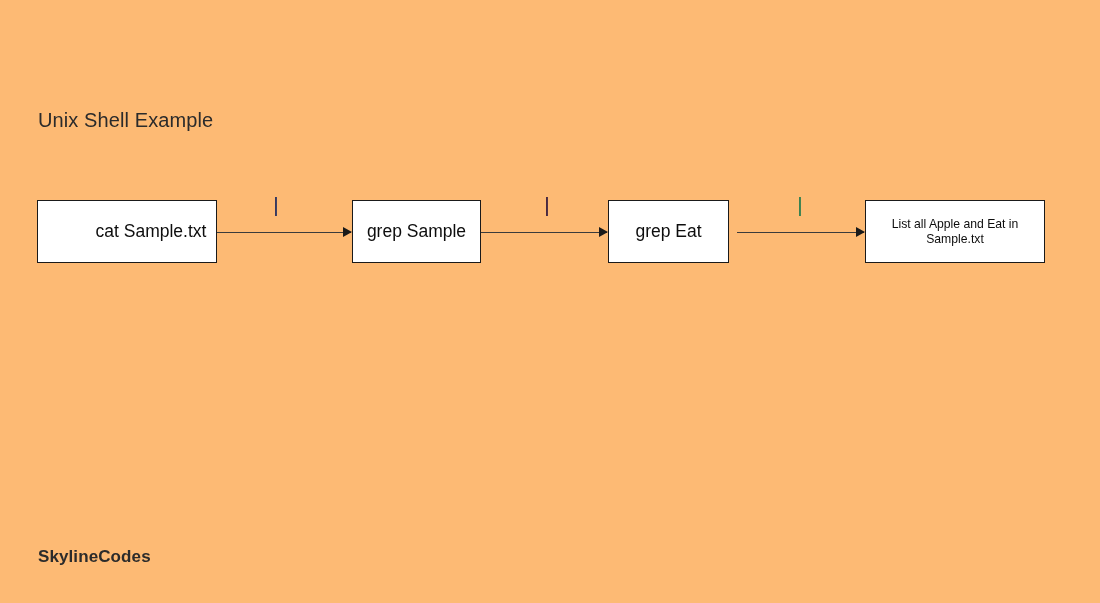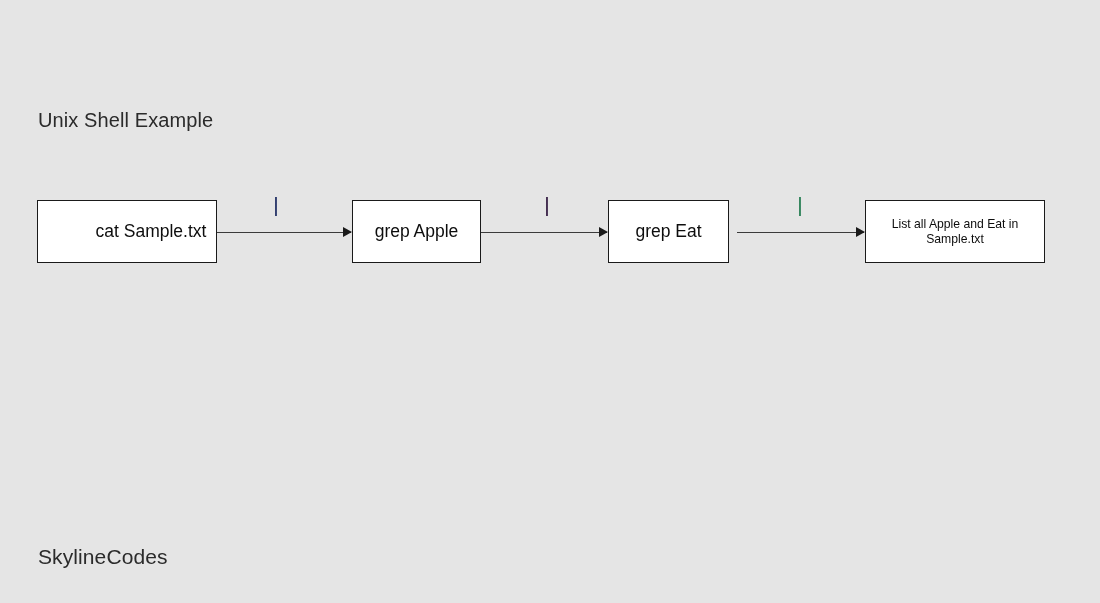--- a/index.html
+++ b/index.html
@@ -13,45 +13,45 @@
     height: 603px;
     position: relative;
     overflow: hidden;
     font-family: "Liberation Sans", sans-serif;
     -webkit-font-smoothing: antialiased;
   }
 
   #canvas {
     position: absolute;
     inset: 0;
-    background: #e5e5e5;
+    background: #fdba74;
   }
 
   
   .diagram-title {
     position: absolute;
     left: 38px;
     top: 107px;
     font-size: 20px;
     line-height: 26px;
     color: #2b2b2b;
     font-weight: 400;
     letter-spacing: 0.1px;
     white-space: nowrap;
   }
 
   
   .diagram-footer {
     position: absolute;
     left: 38px;
     top: 544px;
-    font-size: 21px;
+    font-size: 17px;
     line-height: 25px;
     color: #2b2b2b;
-    font-weight: 400;
+    font-weight: 700;
     letter-spacing: 0.1px;
     white-space: nowrap;
   }
 
   
   #flow-row {
     position: absolute;
     left: 0;
     top: 0;
     width: 1100px;
@@ -141,21 +141,21 @@
     <div class="node node-1">
       <span class="node-label">cat Sample.txt</span>
     </div>
 
     <div class="connector conn-1">
       <span class="arrowhead"></span>
     </div>
     <div class="edge-label edge-label-1" style="color: rgb(21, 35, 92);">|</div>
 
     <div class="node node-2">
-      <span class="node-label">grep Apple</span>
+      <span class="node-label">grep Sample</span>
     </div>
 
     <div class="connector conn-2">
       <span class="arrowhead"></span>
     </div>
     <div class="edge-label edge-label-2" style="color: rgb(42, 16, 56);">|</div>
 
     <div class="node node-3">
       <span class="node-label">grep Eat</span>
     </div>

